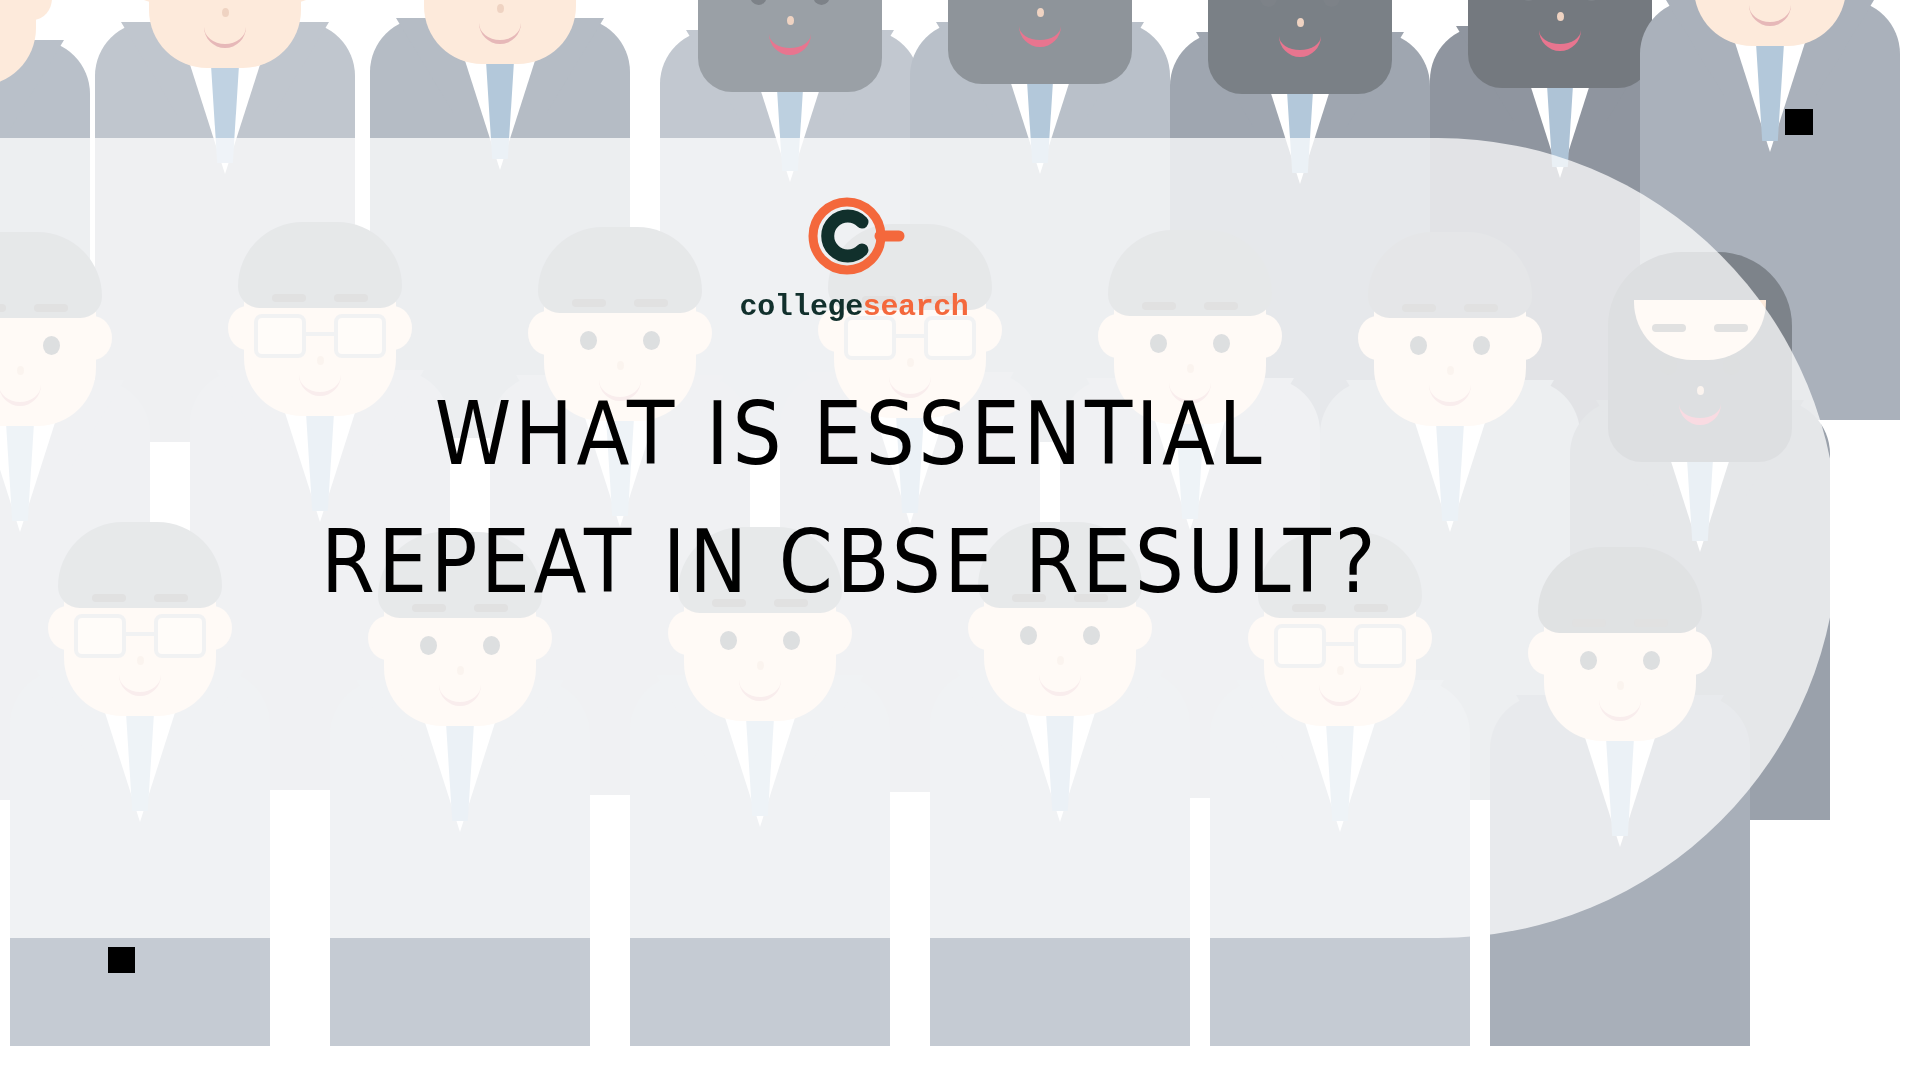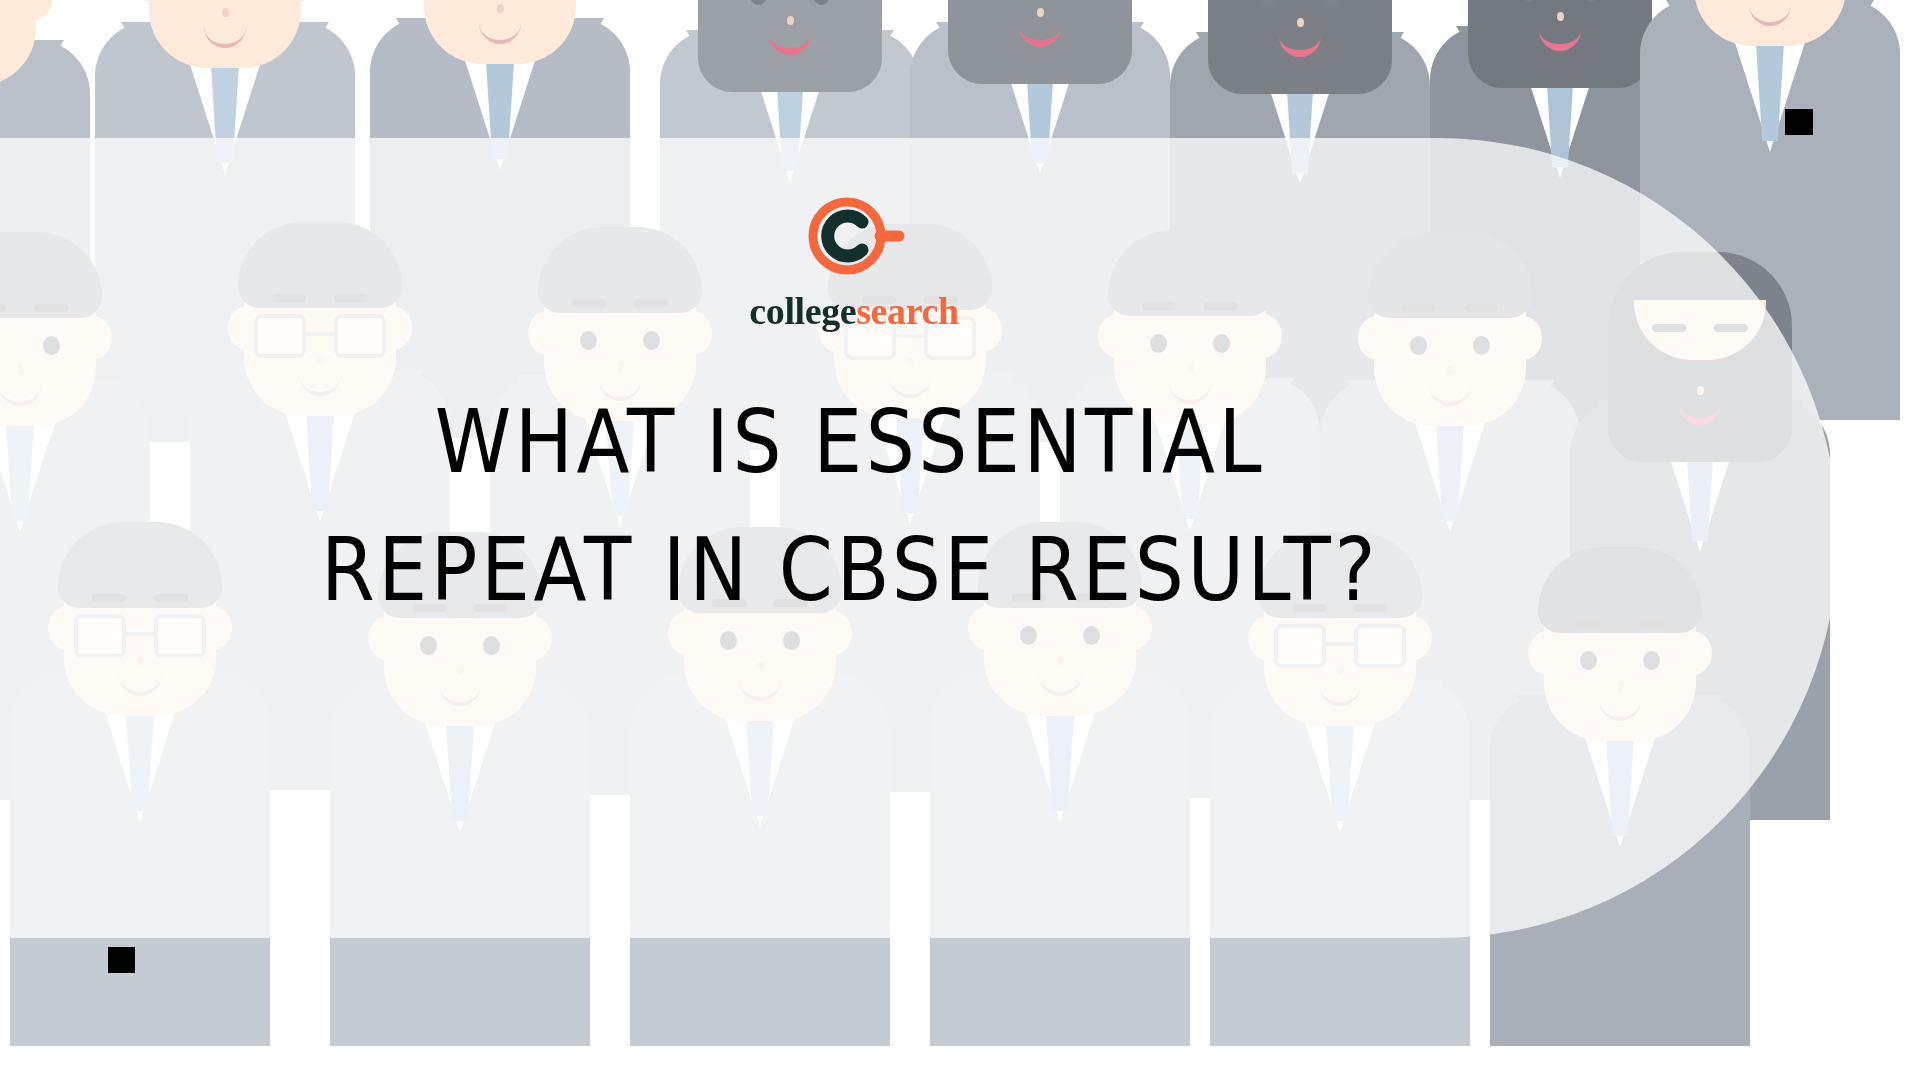--- a/index.html
+++ b/index.html
@@ -236,22 +236,22 @@
     margin-left: 8px;
   }
   .logo-mark {
     position: relative;
     width: 104px;
     height: 96px;
   }
   .logo-mark svg { display: block; }
   .logo-word {
     margin-top: 6px;
-    font-family: Liberation Serif, serif;
-    font-size: 38px;
+    font-family: Liberation Mono, monospace;
+    font-size: 30px;
     font-weight: 700;
     letter-spacing: -0.4px;
     line-height: 1;
   }
   .logo-word .college { color: #11302c; }
   .logo-word .search  { color: #f4683c; }
 
   
   .headline {
     margin-top: 48px;

